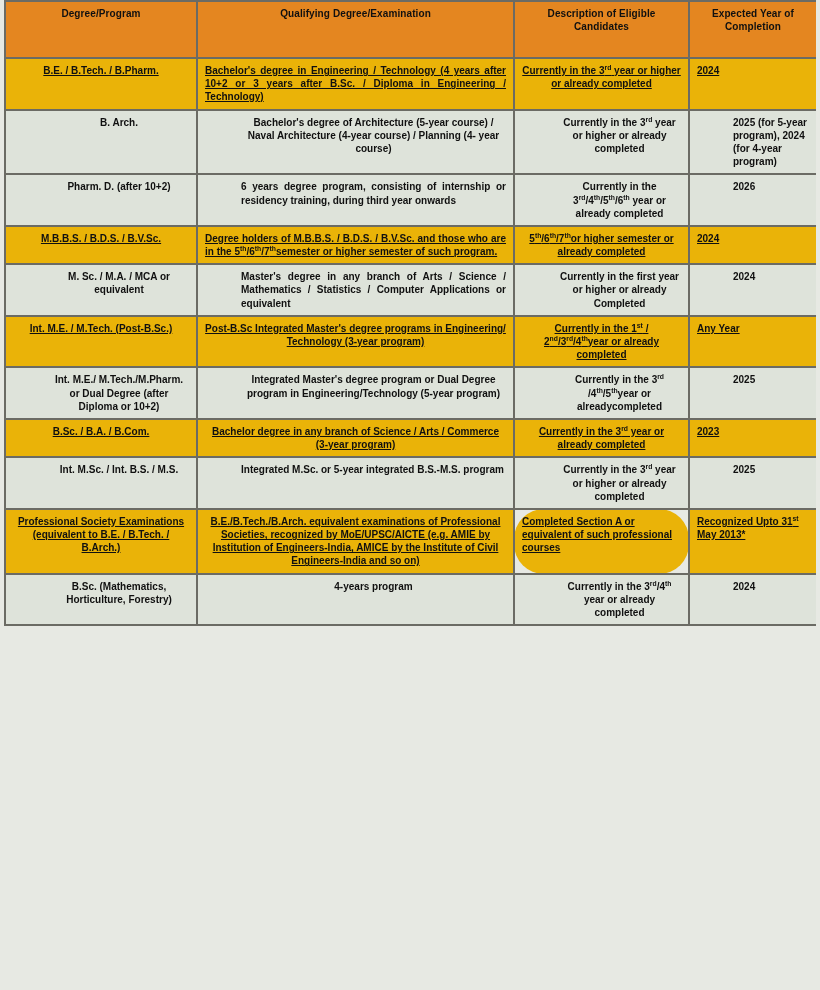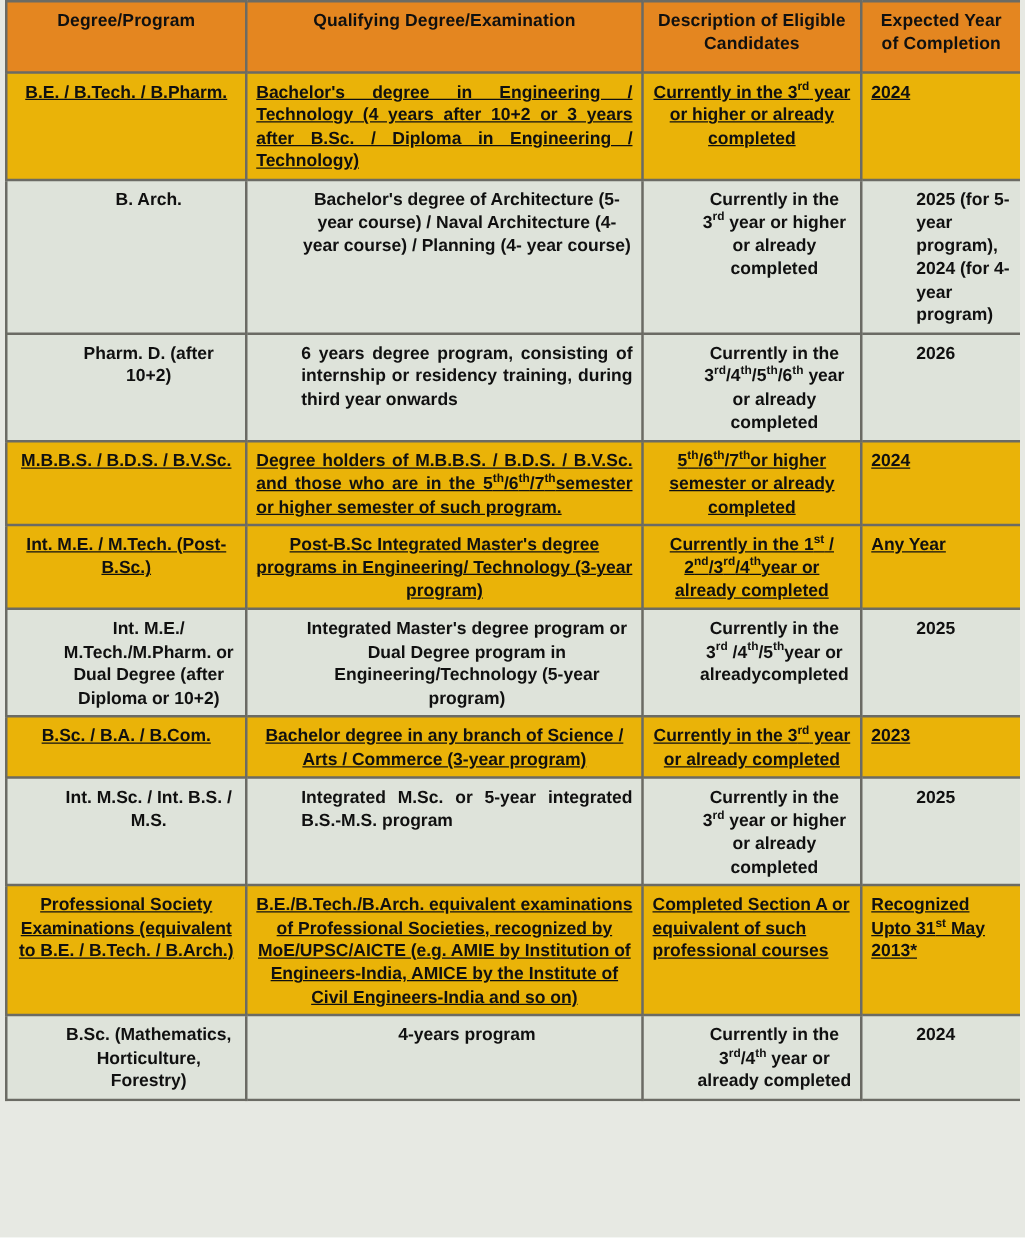--- a/index.html
+++ b/index.html
@@ -41,21 +41,21 @@
   table.elig col.c1 { width: 192px; }
   table.elig col.c2 { width: 317px; }
   table.elig col.c3 { width: 175px; }
   table.elig col.c4 { width: 128px; }
 
   table.elig th,
   table.elig td {
     border: 2px solid #6b6b64;
     padding: 5px 7px;
     vertical-align: top;
-    font-size: 14px;
+    font-size: 10px;
     line-height: 1.32;
     font-weight: bold;
     color: #101010;
     box-sizing: border-box;
   }
 
   thead th {
     background: #e48620;
     color: #ffffff;
     text-align: center;
@@ -75,21 +75,21 @@
     vertical-align: middle;
   }
   td.col-qualify {
     text-align: left;
   }
   td.col-qualify.j   { text-align: justify; text-align-last: left; margin-top: 36px; }
   td.col-qualify.ctr { text-align: center; }
   td.col-desc {
     text-align: center;
   }
-  td.col-desc.lft { text-align: left; }
+  td.col-desc.lft { text-align: left; border-radius: 30px; }
   td.col-year {
   }
   td.col-year.lft { text-align: left; }
 
   sup {
     font-size: 0.68em;
     vertical-align: super;
     line-height: 0;
   }
 </style>
@@ -131,20 +131,26 @@
             <td class="col-qualify j">6 years degree program, consisting of internship or residency training, during third year onwards</td>
             <td class="col-desc">Currently in the 3<sup>rd</sup>/4<sup>th</sup>/5<sup>th</sup>/6<sup>th</sup> year or already completed</td>
             <td class="col-year">2026</td>
           </tr>
           <tr class="peach">
             <td class="col-degree">M.B.B.S. / B.D.S. / B.V.Sc.</td>
             <td class="col-qualify j">Degree holders of M.B.B.S. / B.D.S. / B.V.Sc. and those who are in the 5<sup>th</sup>/6<sup>th</sup>/7<sup>th</sup>semester or higher semester of such program.</td>
             <td class="col-desc">5<sup>th</sup>/6<sup>th</sup>/7<sup>th</sup>or higher semester or already completed</td>
             <td class="col-year">2024</td>
           </tr>
+          <tr class="sage">
+            <td class="col-degree">M. Sc. / M.A. / MCA or equivalent</td>
+            <td class="col-qualify j">Master's degree in any branch of Arts / Science / Mathematics / Statistics / Computer Applications or equivalent</td>
+            <td class="col-desc">Currently in the first year or higher or already Completed</td>
+            <td class="col-year">2024</td>
+          </tr>
           <tr class="peach">
             <td class="col-degree">Int. M.E. / M.Tech. (Post-B.Sc.)</td>
             <td class="col-qualify ctr">Post-B.Sc Integrated Master's degree programs in Engineering/ Technology (3-year program)</td>
             <td class="col-desc">Currently in the 1<sup>st</sup> / 2<sup>nd</sup>/3<sup>rd</sup>/4<sup>th</sup>year or already completed</td>
             <td class="col-year">Any Year</td>
           </tr>
           <tr class="sage">
             <td class="col-degree">Int. M.E./ M.Tech./M.Pharm. or Dual Degree (after Diploma or 10+2)</td>
             <td class="col-qualify ctr">Integrated Master's degree program or Dual Degree program in Engineering/Technology (5-year program)</td>
             <td class="col-desc">Currently in the 3<sup>rd</sup> /4<sup>th</sup>/5<sup>th</sup>year or alreadycompleted</td>

